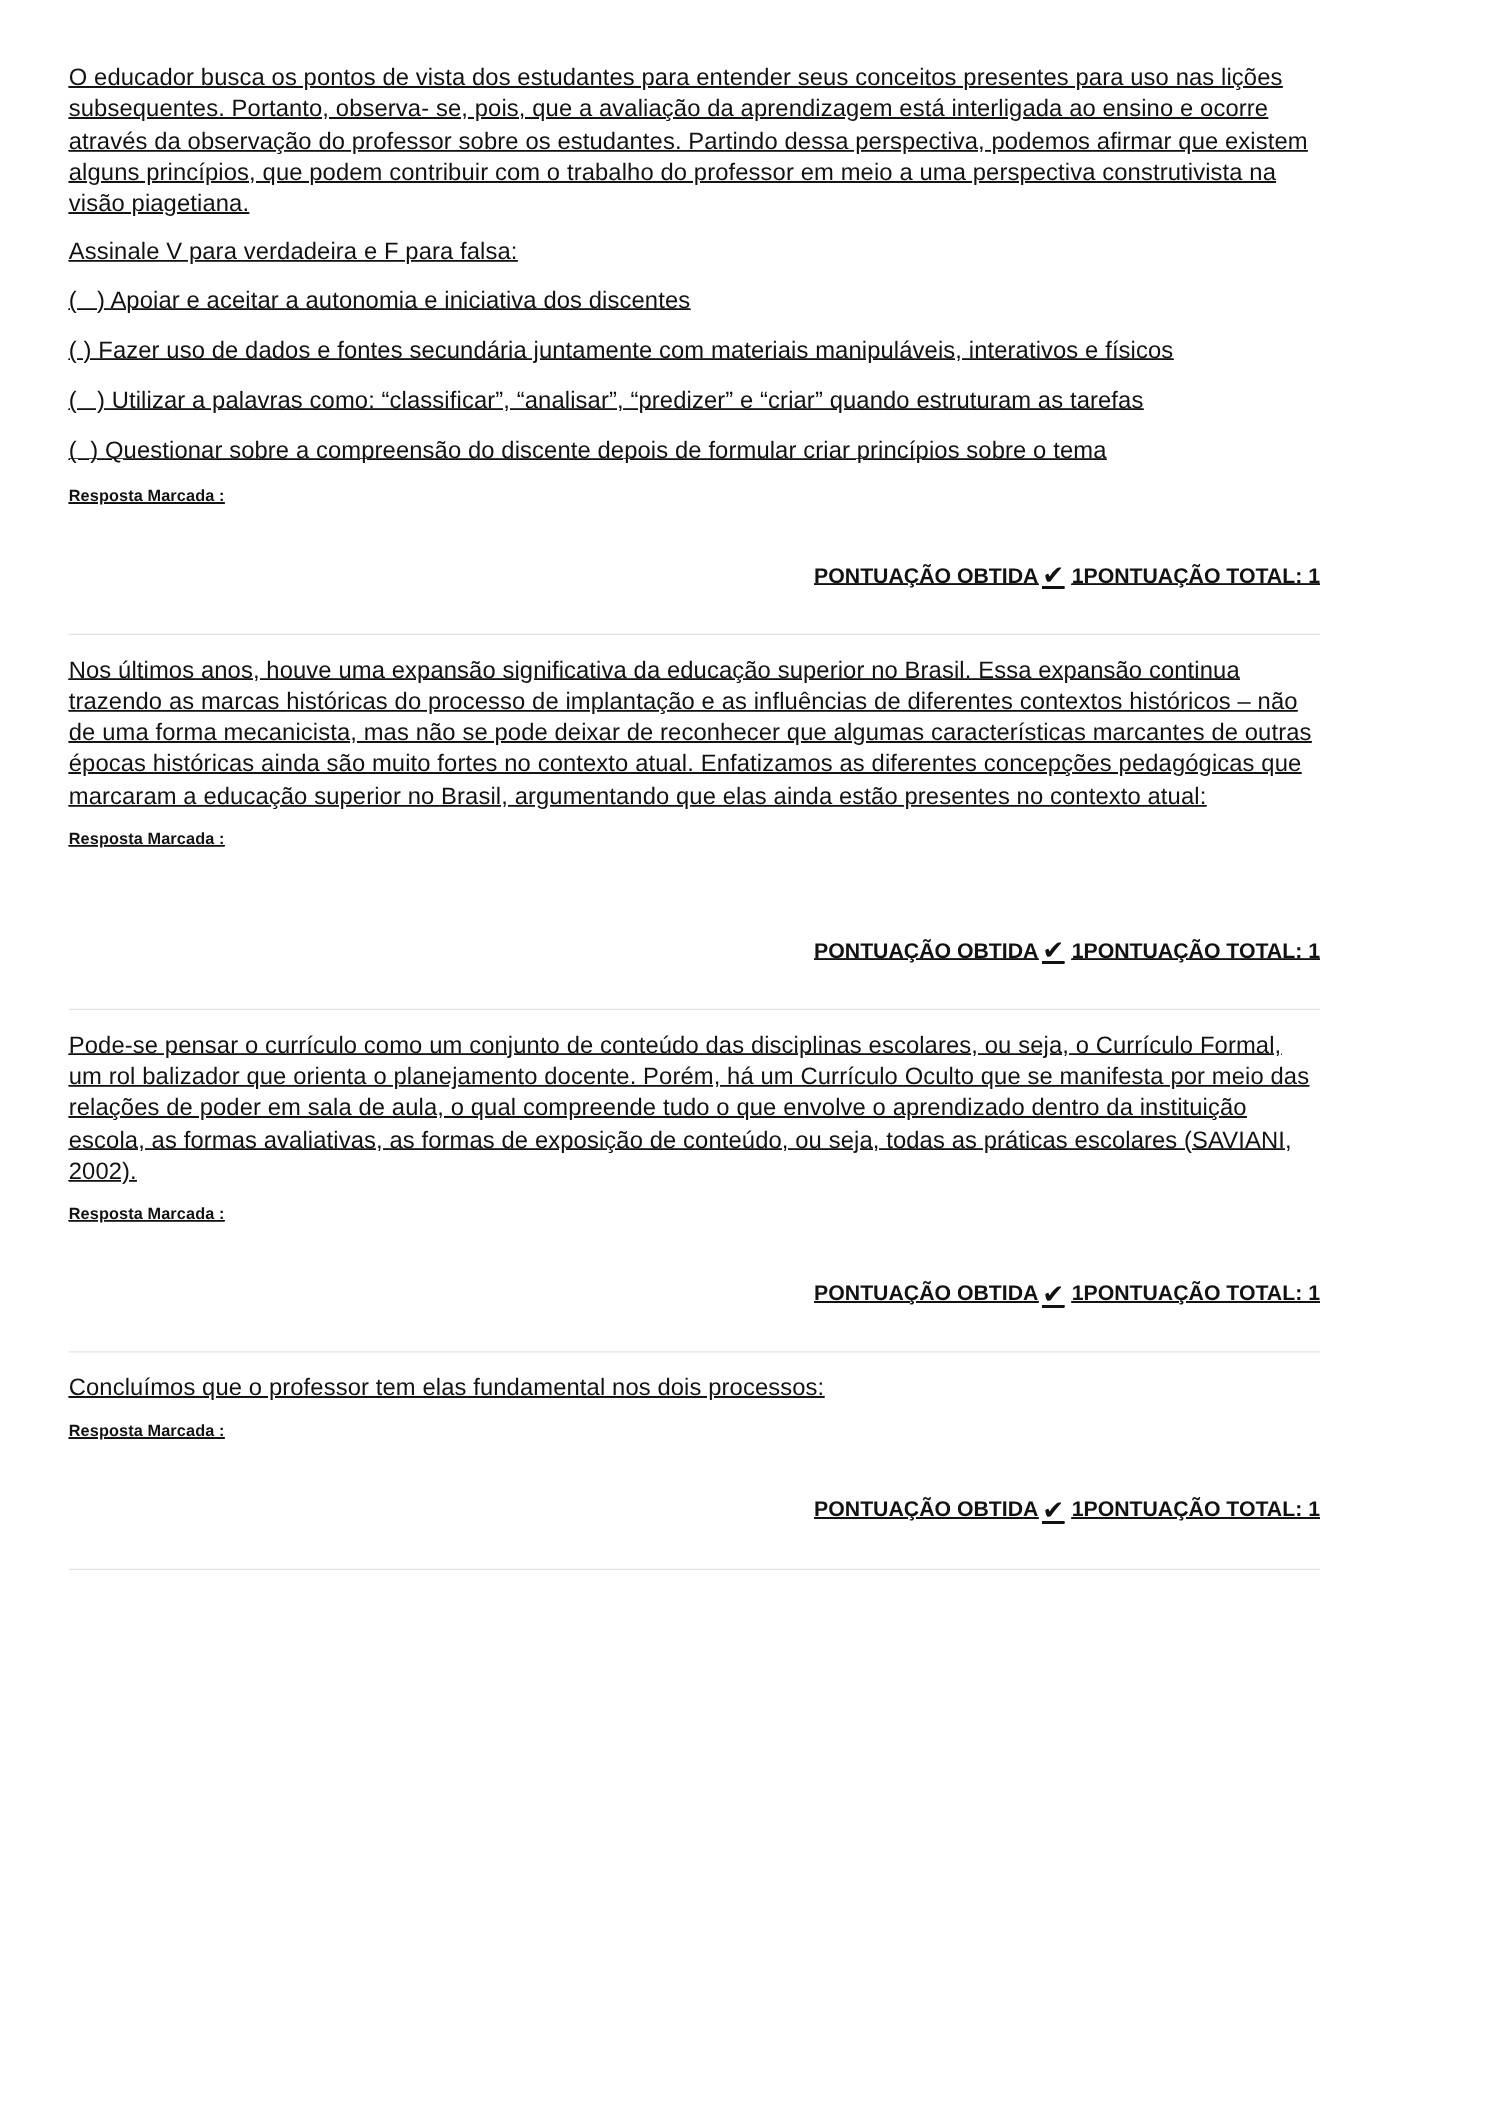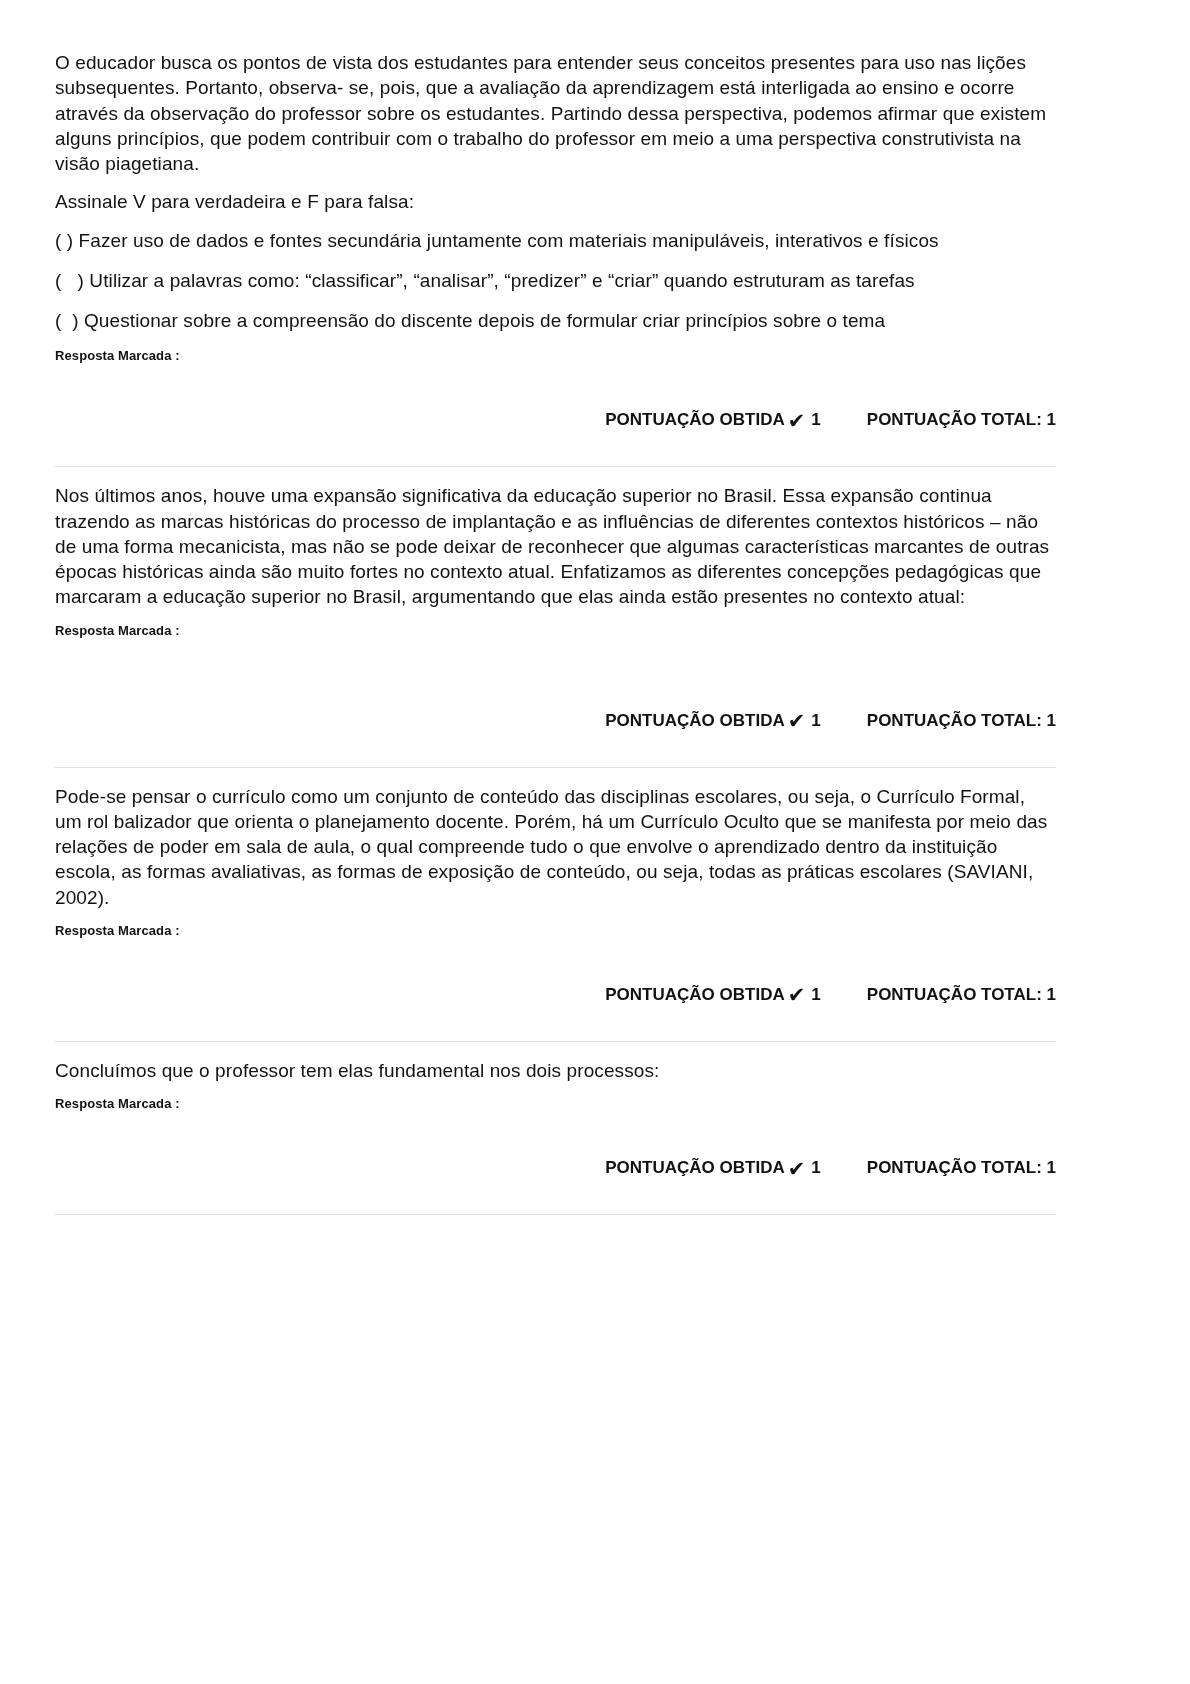--- a/index.html
+++ b/index.html
@@ -1,15 +1,15 @@
 <!DOCTYPE html>
 <html><head>
 <meta charset="utf-8">
 <style>
-  * { box-sizing: border-box; }
+  * { box-sizing: border-box; text-decoration: underline; }
   html, body { margin: 0; padding: 0; background: #ffffff; }
   body {
     width: 1190px;
     min-height: 1684px;
     font-family: "Liberation Sans", "DejaVu Sans", sans-serif;
     color: #121212;
   }
   .page { padding: 50px 134px 0 55px; }
   p {
     margin: 0 0 13px;
@@ -24,21 +24,20 @@
     font-weight: 700;
     margin: 8px 0 0;
     line-height: 1.3;
   }
   .answer-space { height: 44px; }
   .answer-space.tall { height: 70px; }
   .score-row {
     display: flex;
     justify-content: flex-end;
     align-items: center;
-    gap: 46px;
     font-weight: 700;
     font-size: 17px;
     line-height: 1.3;
     margin: 0 0 35px;
   }
   .score-obtained { display: inline-flex; align-items: center; }
   .check {
     font-size: 21px;
     line-height: 1;
     margin: 0 6px 0 3px;
@@ -52,20 +51,21 @@
   section.q { margin: 0; }
 </style>
 </head>
 <body>
 
 <div class="page">
 
   <section class="q">
     <p>O educador busca os pontos de vista dos estudantes para entender seus conceitos presentes para uso nas lições subsequentes. Portanto, observa- se, pois, que a avaliação da aprendizagem está interligada ao ensino e ocorre através da observação do professor sobre os estudantes. Partindo dessa perspectiva, podemos afirmar que existem alguns princípios, que podem contribuir com o trabalho do professor em meio a uma perspectiva construtivista na visão piagetiana.</p>
     <p>Assinale V para verdadeira e F para falsa:</p>
+    <p class="option">(   ) Apoiar e aceitar a autonomia e iniciativa dos discentes</p>
     <p class="option">( ) Fazer uso de dados e fontes secundária juntamente com materiais manipuláveis, interativos e físicos</p>
     <p class="option">(   ) Utilizar a palavras como: “classificar”, “analisar”, “predizer” e “criar” quando estruturam as tarefas</p>
     <p class="option">(  ) Questionar sobre a compreensão do discente depois de formular criar princípios sobre o tema</p>
     <p class="answer-label">Resposta Marcada :</p>
     <div class="answer-space"></div>
     <div class="score-row">
       <span class="score-obtained">
         <span>PONTUAÇÃO OBTIDA</span>
         <span class="check">✔</span>
         <span>1</span>

